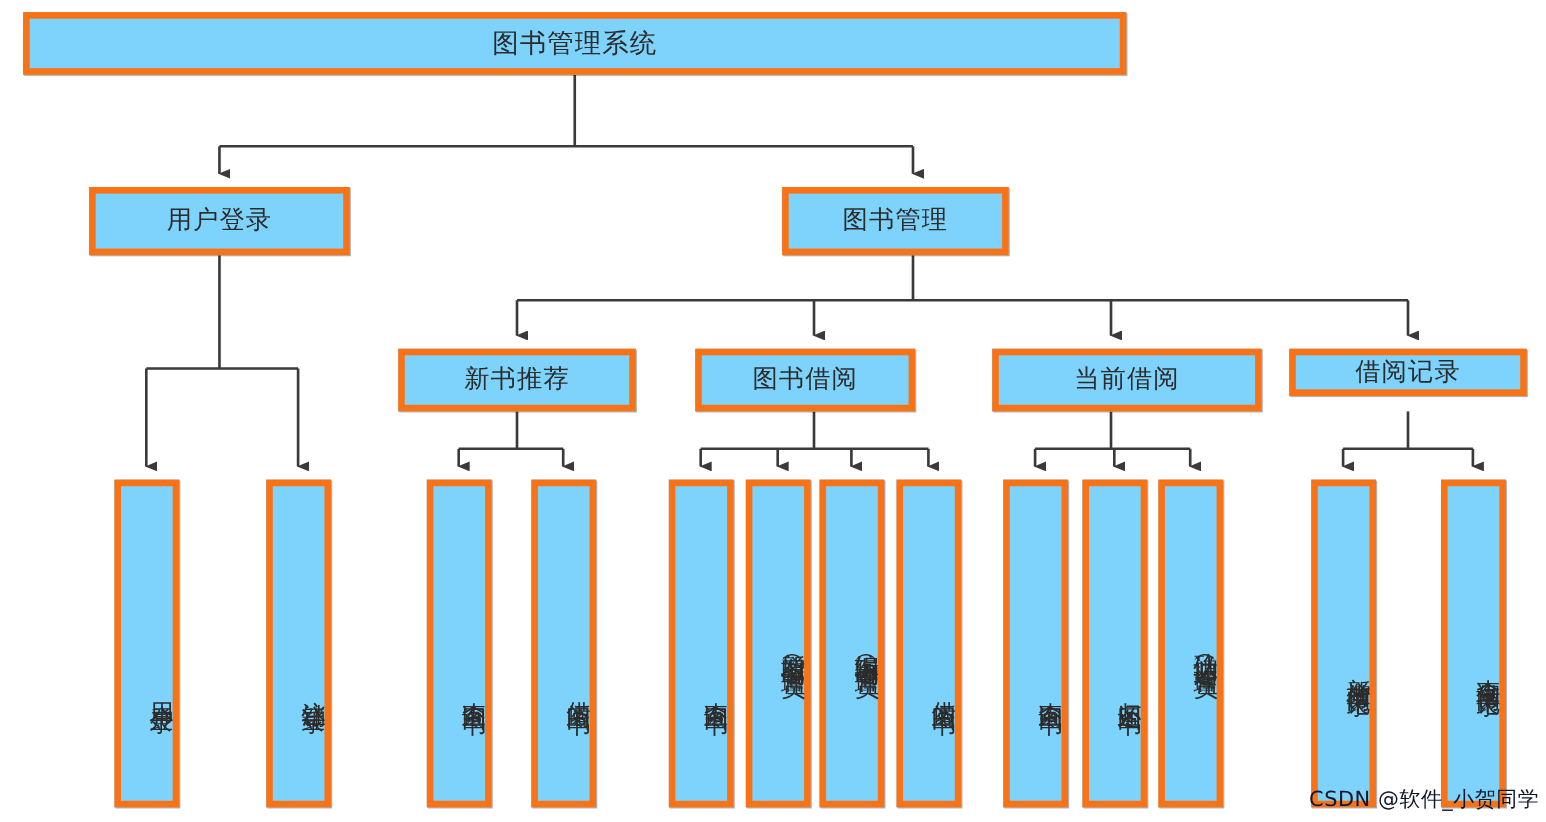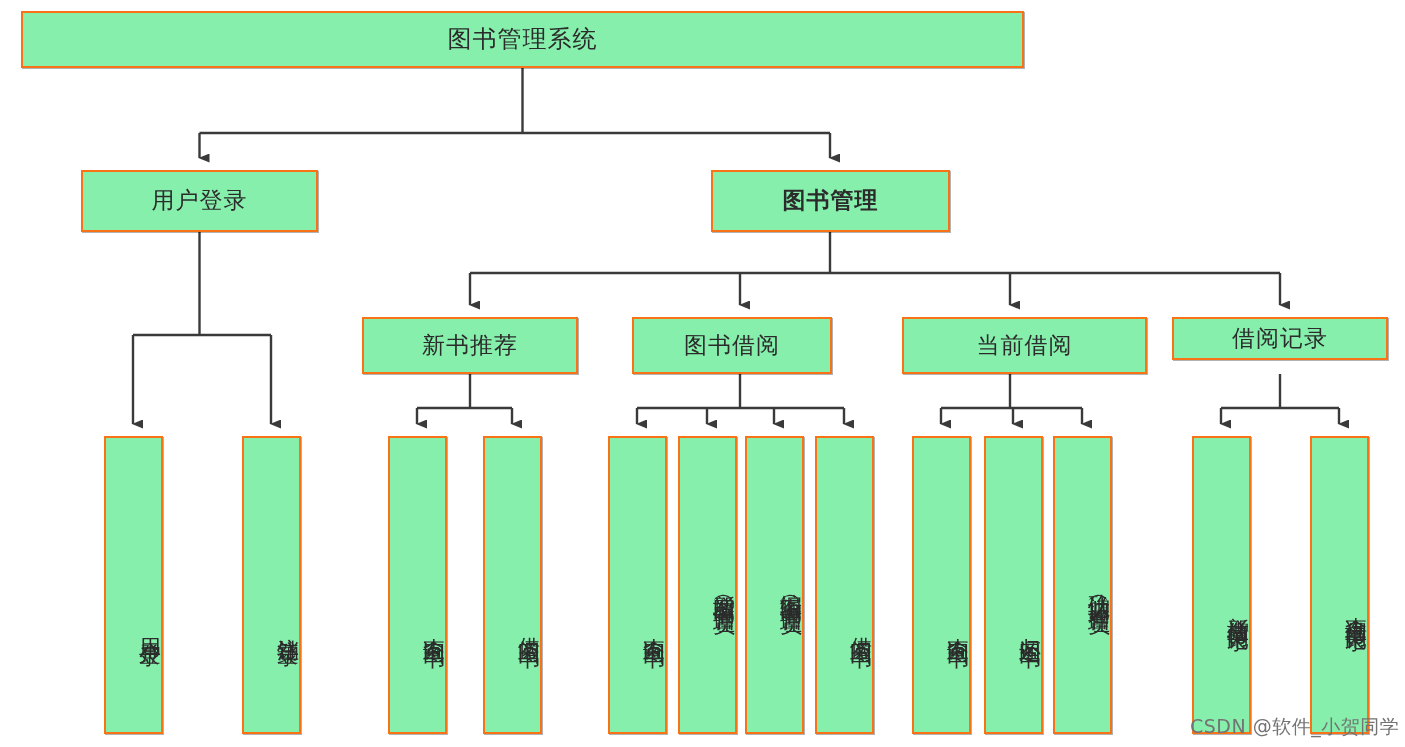--- a/index.html
+++ b/index.html
@@ -20,22 +20,22 @@
   svg.wires {
     position: absolute;
     left: 0;
     top: 0;
     width: 1405px;
     height: 747px;
   }
   .node {
     position: absolute;
     box-sizing: border-box;
-    border: 2px solid #f97316;
-    background: #86efac;
+    border: 6px solid #f97316;
+    background: #7dd3fc;
     color: #2b2b2b;
     display: flex;
     align-items: center;
     justify-content: center;
     box-shadow: 1px 1px 0 rgba(0,0,0,0.30);
   }
   .node.horiz {
     font-size: 23px;
     letter-spacing: 1px;
     line-height: 1.1;
@@ -52,21 +52,21 @@
   }
   .node.vert.topalign {
     padding-top: 8px;
   }
   .node.root {
     font-size: 24px;
   }
   .watermark {
     position: absolute;
     font-size: 19px;
-    color: #737373;
+    color: #0f172a;
     white-space: nowrap;
     letter-spacing: 0.5px;
     user-select: none;
   }
 </style>
 </head>
 <body>
 
 <div id="canvas">
 
@@ -116,21 +116,21 @@
       <path d="M 1280 374 L 1280 408"></path>
       <path d="M 1221 408 L 1339 408"></path>
       <path d="M 1221 408 L 1221 424" marker-end="url(#arrowhead)"></path>
       <path d="M 1339 408 L 1339 424" marker-end="url(#arrowhead)"></path>
     </g>
   </svg>
 
   <div class="node horiz root" style="left:21px; top:11px; width:1003px; height:57px;">图书管理系统</div>
 
   <div class="node horiz" style="left:81px; top:170px; width:237px; height:62px;">用户登录</div>
-  <div class="node horiz" style="left:711px; top:170px; width:239px; height:62px;font-weight:bold;">图书管理</div>
+  <div class="node horiz" style="left:711px; top:170px; width:206px; height:62px;">图书管理</div>
 
   <div class="node horiz" style="left:362px; top:317px; width:216px; height:57px;">新书推荐</div>
   <div class="node horiz" style="left:632px; top:317px; width:200px; height:57px;">图书借阅</div>
   <div class="node horiz" style="left:902px; top:317px; width:245px; height:57px;">当前借阅</div>
   <div class="node horiz" style="left:1172px; top:317px; width:216px; height:43px;">借阅记录</div>
 
   <div class="node vert" style="left:104px; top:436px; width:59px; height:298px; padding-top:82px;">用户登录</div>
   <div class="node vert" style="left:242px; top:436px; width:59px; height:298px; padding-top:82px;">注销登录</div>
 
   <div class="node vert" style="left:388px; top:436px; width:59px; height:298px; padding-top:82px;">查询图书</div>

